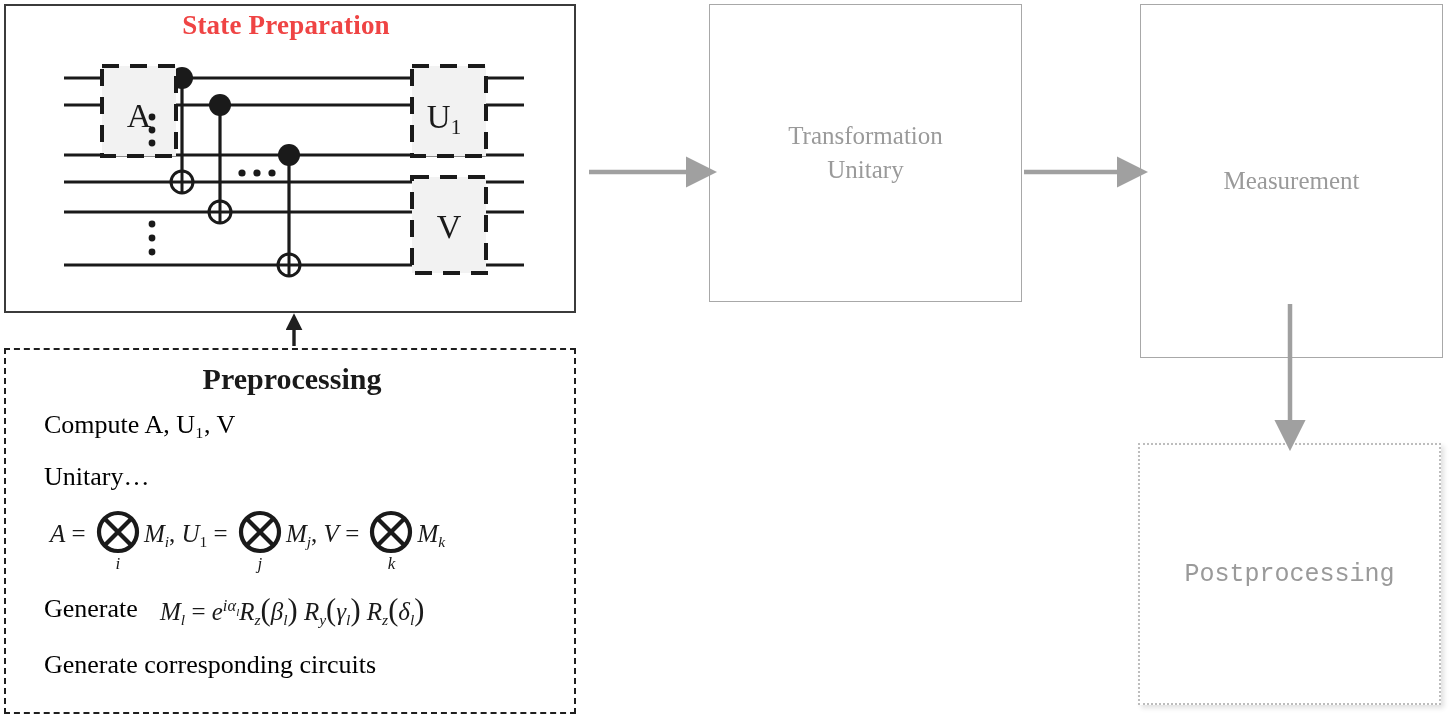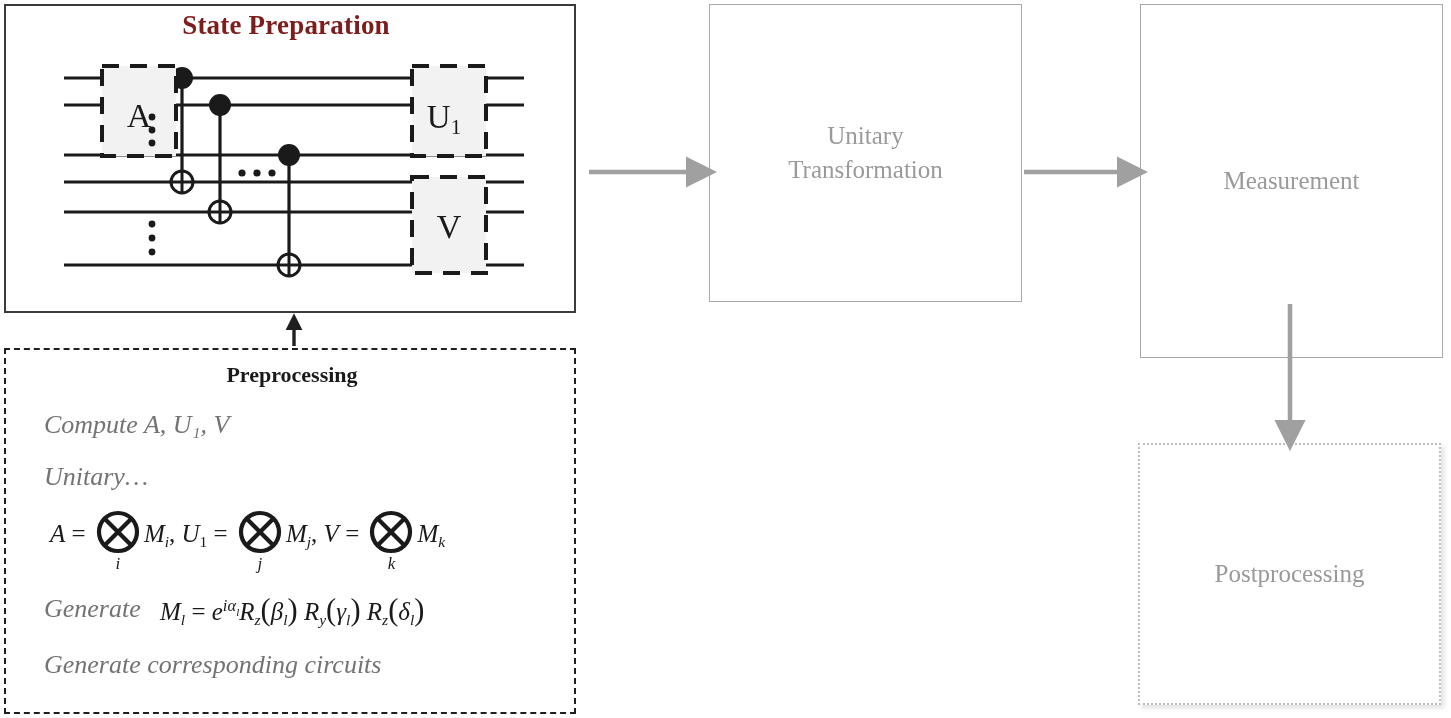--- a/index.html
+++ b/index.html
@@ -10,36 +10,36 @@
   }
   .abs{position:absolute;}
 
   
   #state-prep-box{
     left:4px;top:4px;width:572px;height:309px;
     border:2px solid #3b3b3b;background:#fff;box-sizing:border-box;
   }
   #state-prep-title{
     left:0;top:10px;width:572px;text-align:center;
-    font-weight:bold;font-size:27px;letter-spacing:.2px;color:#7f1d1d;
+    font-weight:bold;font-size:27px;letter-spacing:.2px;color:#ef4444;
   }
 
   
   #circuit{left:4px;top:4px;width:572px;height:309px;}
 
   
   #preproc-box{
     left:4px;top:348px;width:572px;height:366px;
     border:2px dashed #1f1f1f;background:#fff;box-sizing:border-box;
   }
   #preproc-title{
     left:0;top:12px;width:572px;text-align:center;
-    font-weight:bold;font-size:22px;color:#1a1a1a;
-  }
-  .pp-line{font-size:26px;color:#737373;white-space:nowrap;font-style:italic;}
+    font-weight:bold;font-size:30px;color:#1a1a1a;
+  }
+  .pp-line{font-size:26px;color:#000000;white-space:nowrap;}
   #pp-line1{left:38px;top:60px;}
   #pp-line2{left:38px;top:112px;}
   #pp-formula1{left:44px;top:158px;font-size:25px;}
   #pp-line3{left:38px;top:244px;}
   #pp-formula2{left:154px;top:243px;font-size:25px;}
   #pp-line4{left:38px;top:300px;}
 
   
   .it{font-style:italic;}
   .sub{font-size:.62em;vertical-align:-.32em;font-style:italic;}
@@ -59,20 +59,21 @@
     color:#9a9a9a;font-size:25px;line-height:1.35;
   }
   #unitary-box{left:709px;top:4px;width:313px;height:298px;}
   #measurement-box{left:1140px;top:4px;width:303px;height:354px;}
   #postproc-box{
     left:1138px;top:443px;width:303px;height:262px;
     border:2px dotted #bdbdbd;background:#fff;box-sizing:border-box;
     display:flex;align-items:center;justify-content:center;
     color:#9a9a9a;font-size:25px;
     box-shadow:3px 3px 5px rgba(0,0,0,.12);
+    font-family:Liberation Mono, monospace;
   }
 
   
   .arrowsvg{overflow:visible;}
 </style>
 </head>
 <body>
 
 <div class="abs" id="state-prep-box"></div>
 <div class="abs" id="state-prep-title">State Preparation</div>
@@ -198,22 +199,22 @@
     <span class="it">M</span><span class="sub">l</span>
     <span>=</span>
     <span class="it">e</span><span class="sup">i</span><span class="sup">α</span><span style="font-size:.44em;vertical-align:.36em;font-style:italic;">l</span><span class="it">R</span><span class="sub">z</span><span class="paren">(</span><span class="it">β</span><span class="sub">l</span><span class="paren">)</span>
     <span class="it">R</span><span class="sub">y</span><span class="paren">(</span><span class="it">γ</span><span class="sub">l</span><span class="paren">)</span>
     <span class="it">R</span><span class="sub">z</span><span class="paren">(</span><span class="it">δ</span><span class="sub">l</span><span class="paren">)</span>
   </div>
 </div>
 
 <div class="abs plainbox" id="unitary-box">
   <div>
+    <div>Transformation</div>
     <div>Unitary</div>
-    <div>Transformation</div>
   </div>
 </div>
 
 <div class="abs plainbox" id="measurement-box">
   <div>Measurement</div>
 </div>
 
 <div class="abs" id="postproc-box">
   <div>Postprocessing</div>
 </div>

